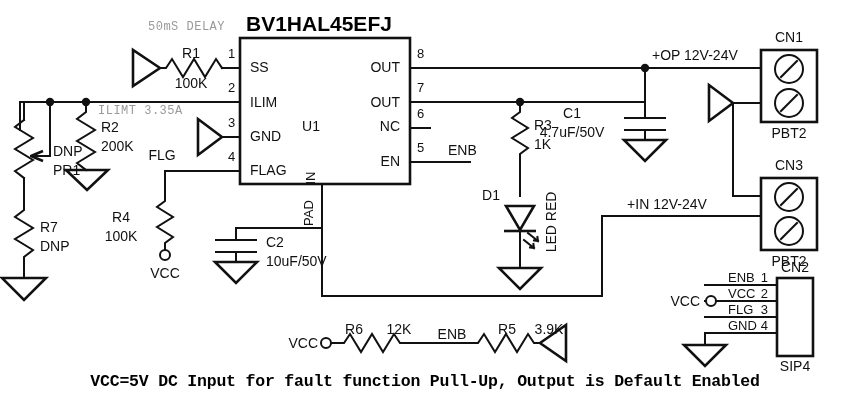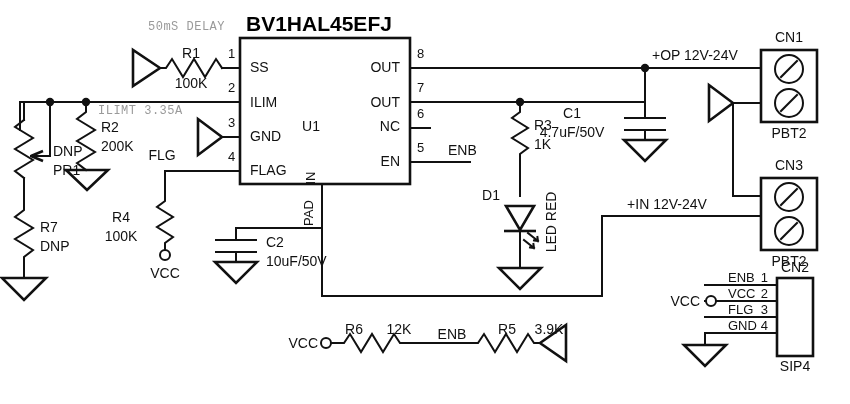--- a/index.html
+++ b/index.html
@@ -246,14 +246,15 @@
 
   <g>
     <path class="w" d="M424 343 H478 l6 -9 l11 18 l11 -18 l11 18 l11 -18 l6 9 H540"></path>
   </g>
   <text class="lbl" x="507" y="334" text-anchor="middle">R5</text>
   <text class="lbl" x="549" y="334" text-anchor="middle">3.9K</text>
   <path class="w3" d="M540 343 L566 325 L566 361 Z"></path>
 
 </svg>
 
+<div class="caption">VCC=5V DC Input for fault function Pull-Up, Output is Default Enabled</div>
 
 </div>
 
 </body></html>

